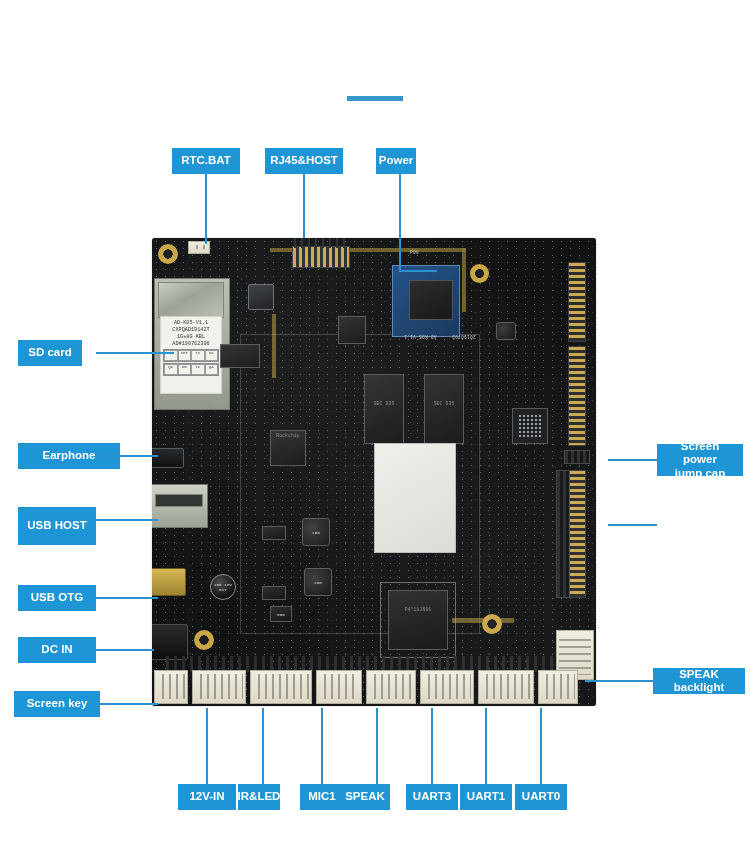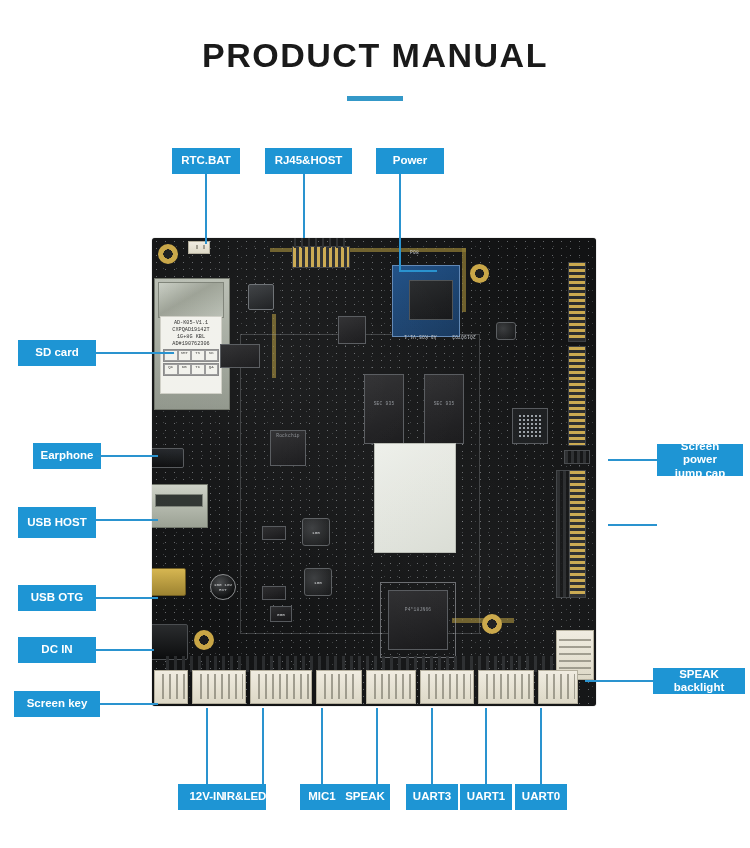--- a/index.html
+++ b/index.html
@@ -90,21 +90,20 @@
   .jack-blk{background:linear-gradient(180deg,#2a2c2e,#0c0d0e);border:1px solid #4b4e51;border-radius:2px;}
   .phone-jack{background:linear-gradient(180deg,#23262a,#0b0c0d);border:1px solid #55585b;border-radius:2px;}
   .btn-sw{background:linear-gradient(160deg,#3b3e41,#17191b);border:1px solid #6a6e72;border-radius:2px;}
   .sd-slot{background:linear-gradient(180deg,#b9beb3,#8f958a);border:1px solid #6e7368;}
 </style>
 </head>
 <body>
 
 <div id="page">
 
-  <div class="page-title">PRODUCT MANUAL</div>
   <div class="title-rule"></div>
 
   <div class="board">
     <div class="speckle"></div>
 
     <div class="pcb-part trace-gold" style="left:118px;top:10px;width:196px;height:4px;"></div>
     <div class="pcb-part trace-gold" style="left:310px;top:10px;width:4px;height:64px;"></div>
     <div class="pcb-part trace-gold" style="left:120px;top:76px;width:4px;height:64px;"></div>
     <div class="pcb-part trace-gold" style="left:300px;top:380px;width:62px;height:5px;"></div>
 
@@ -237,34 +236,34 @@
         <div class="slots"></div>
       </div>
     <div class="pcb-part conn-wht" style="left:386px;top:432px;width:40px;height:34px;">
         <div class="slots"></div>
       </div>
   </div>
 
   <div class="label" style="left:172px;top:148px;width:68px;height:26px;">RTC.BAT</div>
   <div class="lead v" style="left:205px;top:174px;height:70px;"></div>
 
-  <div class="label" style="left:265px;top:148px;width:87px;height:26px;">RJ45&amp;HOST</div>
+  <div class="label" style="left:265px;top:148px;width:78px;height:26px;">RJ45&amp;HOST</div>
   <div class="lead v" style="left:303px;top:174px;height:64px;"></div>
 
-  <div class="label" style="left:376px;top:148px;width:68px;height:26px;">Power</div>
+  <div class="label" style="left:376px;top:148px;width:40px;height:26px;">Power</div>
   <div class="lead v" style="left:399px;top:174px;height:98px;"></div>
   <div class="lead h" style="left:399px;top:270px;width:38px;"></div>
 
-  <div class="label" style="left:18px;top:340px;width:78px;height:26px;">SD card</div>
+  <div class="label" style="left:18px;top:340px;width:64px;height:26px;">SD card</div>
   <div class="lead h" style="left:96px;top:352px;width:78px;"></div>
 
-  <div class="label" style="left:33px;top:443px;width:68px;height:26px;">Earphone</div>
+  <div class="label" style="left:18px;top:443px;width:102px;height:26px;">Earphone</div>
   <div class="lead h" style="left:96px;top:455px;width:62px;"></div>
 
-  <div class="label" style="left:18px;top:507px;width:78px;height:31px;">USB HOST</div>
+  <div class="label" style="left:18px;top:507px;width:78px;height:38px;">USB HOST</div>
   <div class="lead h" style="left:96px;top:519px;width:62px;"></div>
 
   <div class="label" style="left:18px;top:585px;width:78px;height:26px;">USB OTG</div>
   <div class="lead h" style="left:96px;top:597px;width:62px;"></div>
 
   <div class="label" style="left:18px;top:637px;width:78px;height:26px;">DC IN</div>
   <div class="lead h" style="left:96px;top:649px;width:58px;"></div>
 
   <div class="label" style="left:14px;top:691px;width:86px;height:26px;">Screen key</div>
   <div class="lead h" style="left:100px;top:703px;width:58px;"></div>
@@ -274,21 +273,21 @@
   <div class="lead h" style="left:608px;top:459px;width:49px;"></div>
 
   <div class="lead h" style="left:608px;top:524px;width:49px;"></div>
 
   <div class="label" style="left:653px;top:668px;width:92px;height:26px;">SPEAK backlight</div>
   <div class="lead h" style="left:585px;top:680px;width:68px;"></div>
 
   <div class="label" style="left:178px;top:784px;width:58px;height:26px;">12V-IN</div>
   <div class="lead v" style="left:206px;top:708px;height:76px;"></div>
 
-  <div class="label" style="left:224px;top:784px;width:42px;height:26px;">IR&amp;LED</div>
+  <div class="label" style="left:238px;top:784px;width:42px;height:26px;">IR&amp;LED</div>
   <div class="lead v" style="left:262px;top:708px;height:76px;"></div>
 
   <div class="label" style="left:300px;top:784px;width:44px;height:26px;">MIC1</div>
   <div class="lead v" style="left:321px;top:708px;height:76px;"></div>
 
   <div class="label" style="left:340px;top:784px;width:50px;height:26px;">SPEAK</div>
   <div class="lead v" style="left:376px;top:708px;height:76px;"></div>
 
   <div class="label" style="left:406px;top:784px;width:52px;height:26px;">UART3</div>
   <div class="lead v" style="left:431px;top:708px;height:76px;"></div>

